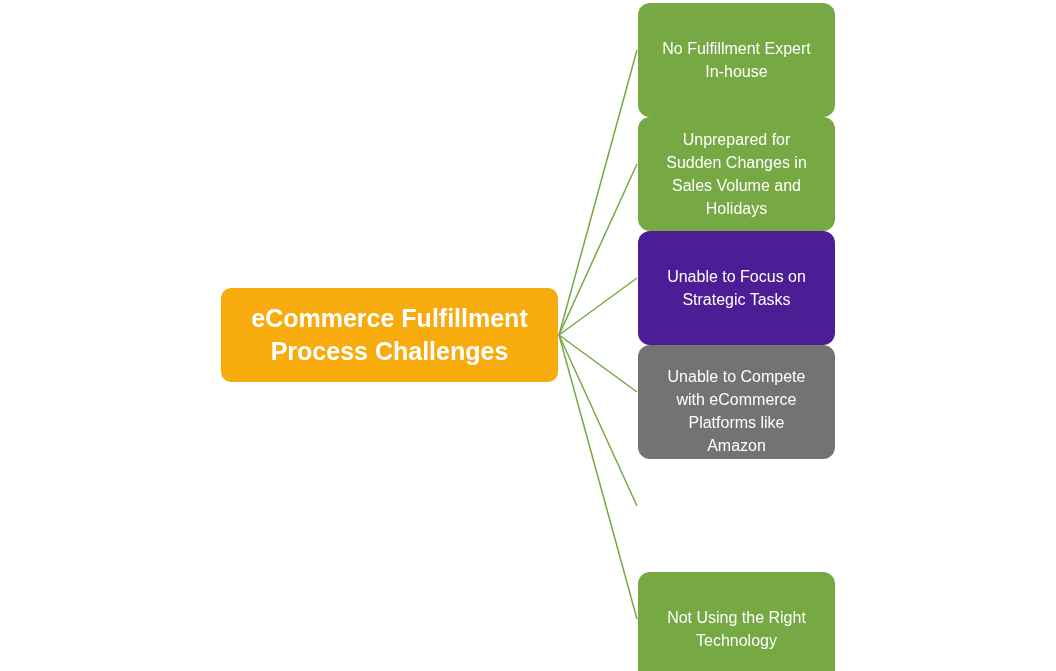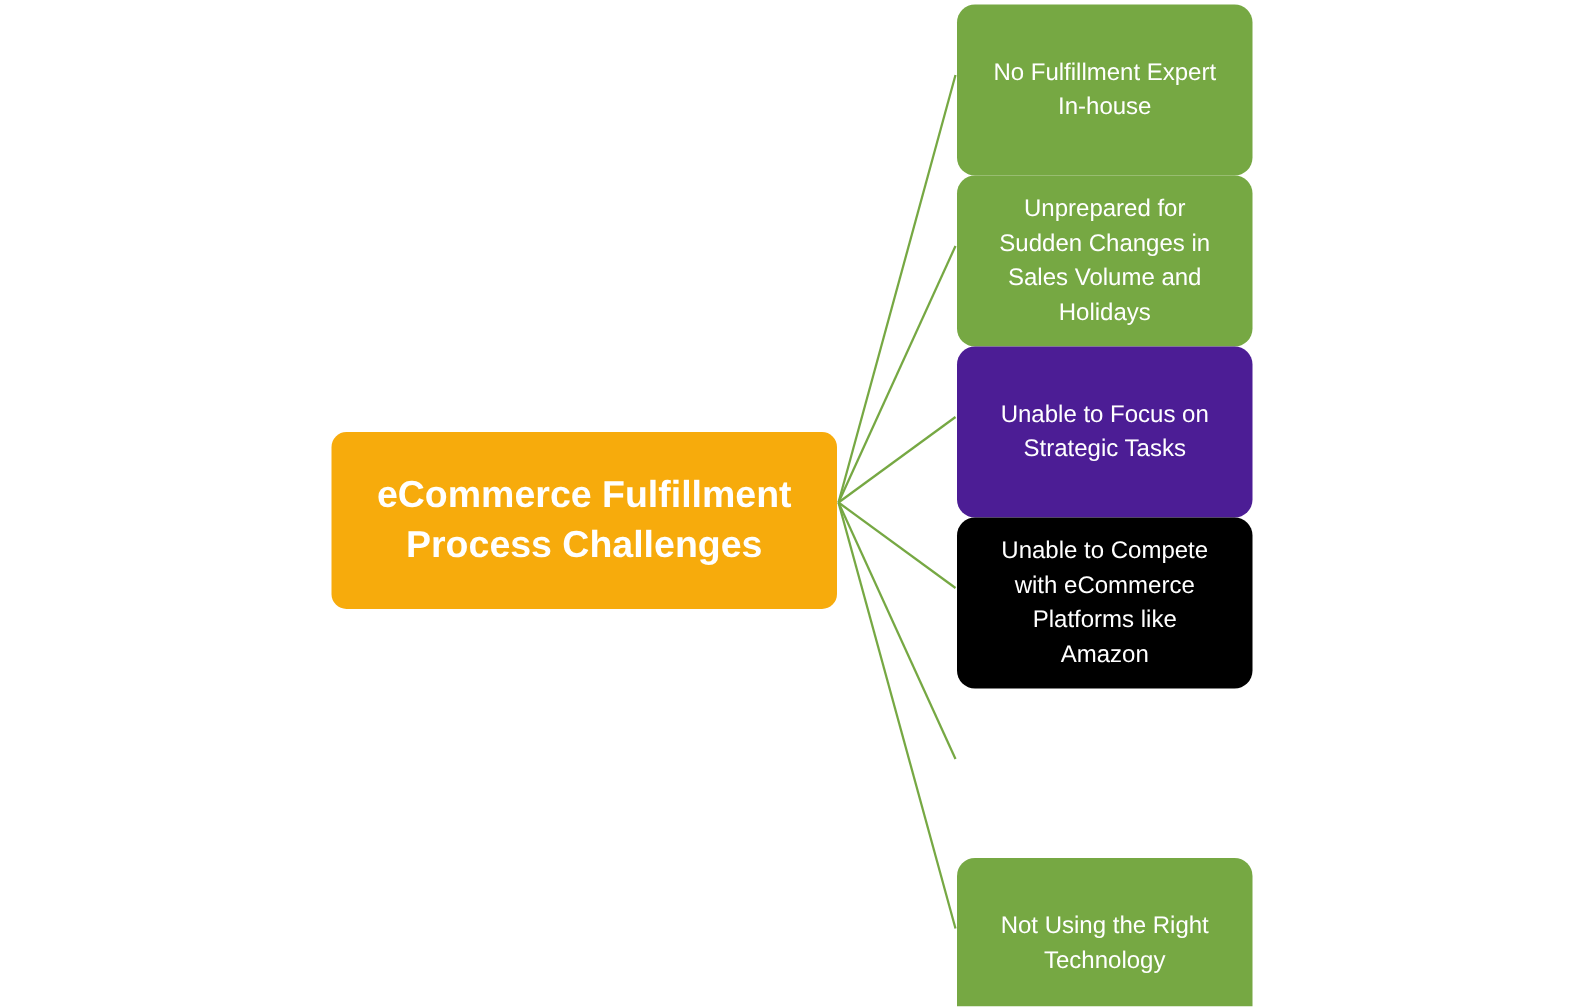--- a/index.html
+++ b/index.html
@@ -29,21 +29,21 @@
     align-items: center;
     justify-content: center;
     text-align: center;
     box-sizing: border-box;
     color: #ffffff;
   }
   .root-node {
     left: 221px;
     top: 288px;
     width: 337px;
-    height: 118px;
+    height: 94px;
     border-radius: 10px;
     font-size: 25px;
     font-weight: bold;
     line-height: 33px;
   }
   .leaf-node {
     left: 638px;
     width: 197px;
     height: 114px;
     border-radius: 12px;
@@ -90,21 +90,21 @@
 Sudden Changes in
 Sales Volume and
 Holidays</span>
   </div>
 
   <div class="node leaf-node leaf-3" style="background-color: #4c1d95;">
     <span class="node-label">Unable to Focus on
 Strategic Tasks</span>
   </div>
 
-  <div class="node leaf-node leaf-4" style="background-color: #000000;">
+  <div class="node leaf-node leaf-4" style="background-color: #737373; align-items: flex-end;">
     <span class="node-label">Unable to Compete
 with eCommerce
 Platforms like
 Amazon</span>
   </div>
 
 
   <div class="node leaf-node leaf-6" style="background-color: rgb(118, 168, 67);">
     <span class="node-label">Not Using the Right
 Technology</span>

